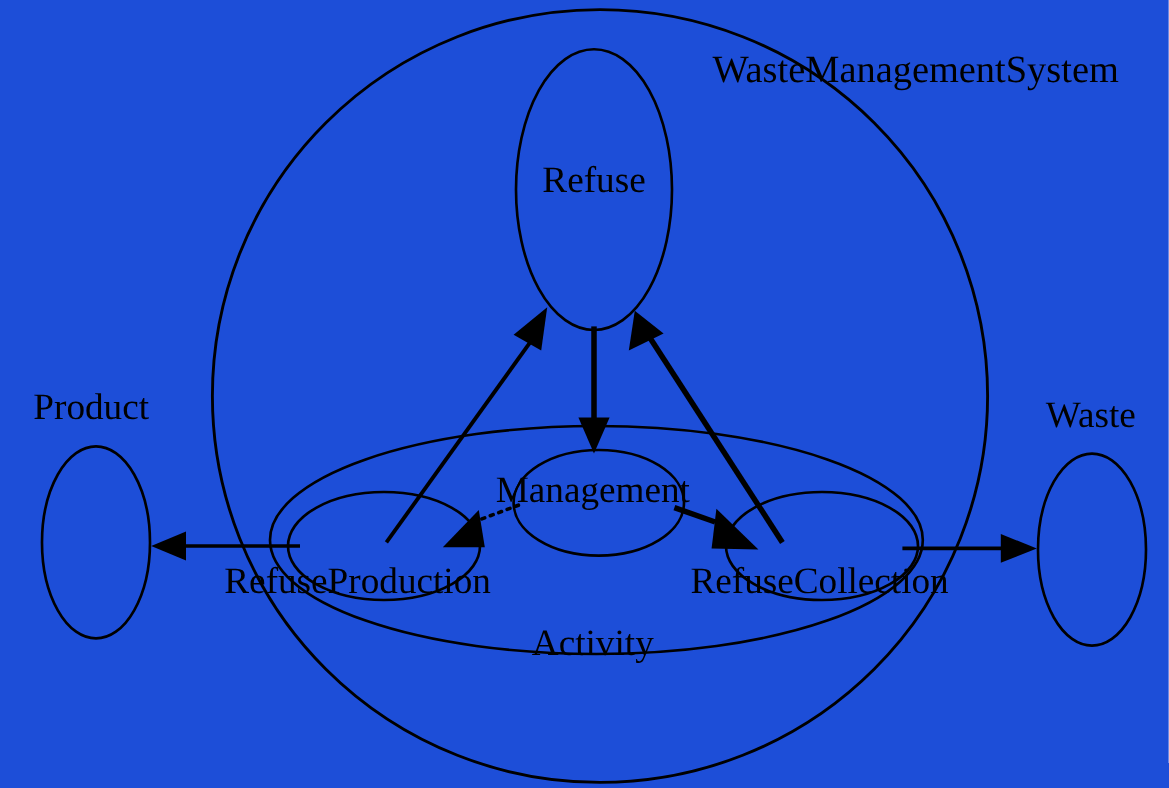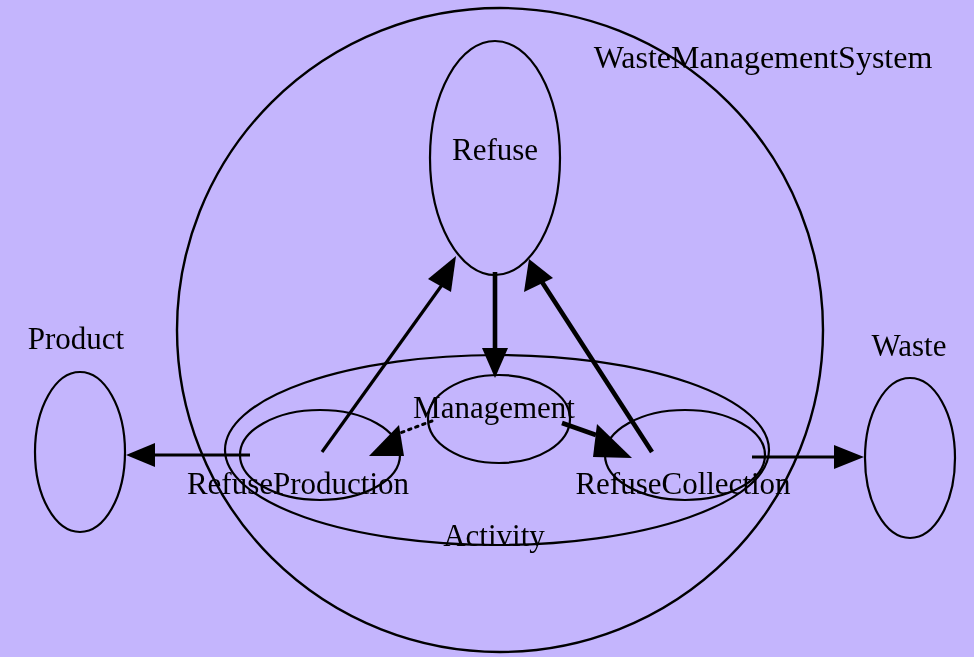--- a/index.html
+++ b/index.html
@@ -10,21 +10,21 @@
   body {
     width: 974px;
     height: 657px;
     overflow: hidden;
     font-family: "Liberation Serif", "DejaVu Serif", serif;
   }
   #diagram-root {
     position: relative;
     width: 974px;
     height: 657px;
-    background: #c4b5fd;
+    background: #1d4ed8;
   }
   svg#diagram-canvas {
     display: block;
     width: 974px;
     height: 657px;
   }
   .shape-ellipse {
     fill: none;
     stroke: #000000;
     stroke-width: 2.2;

